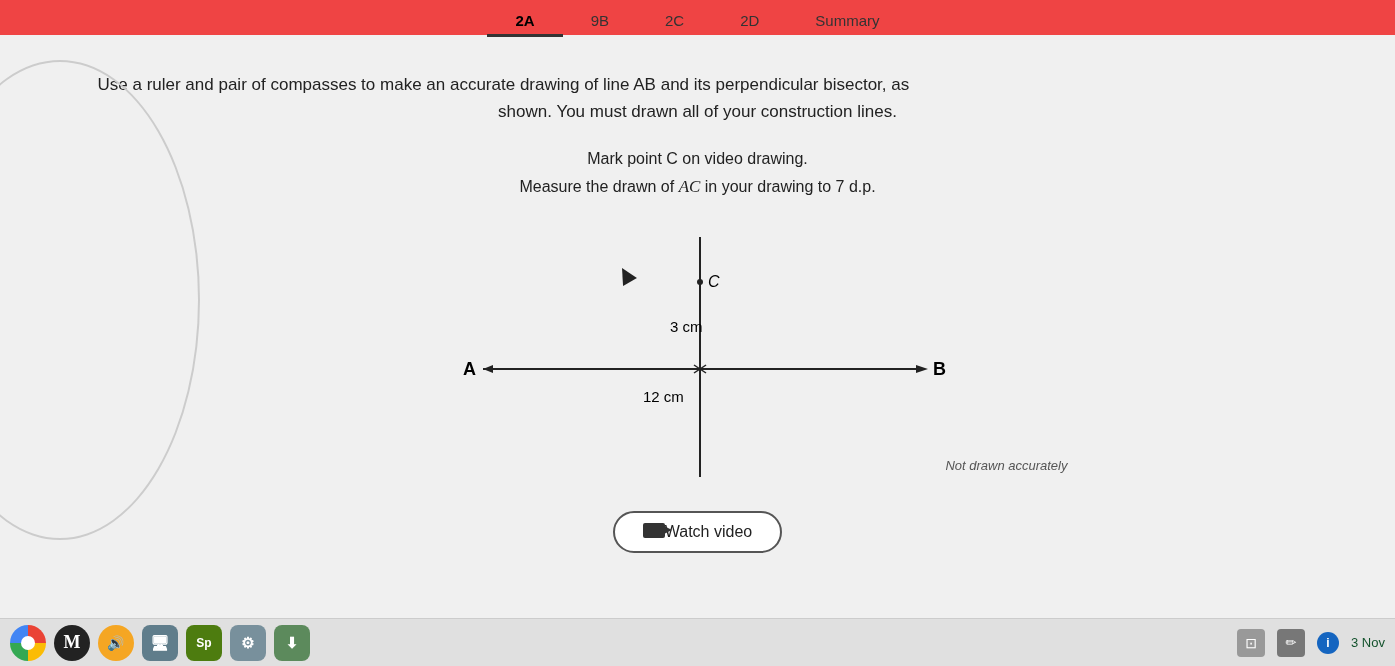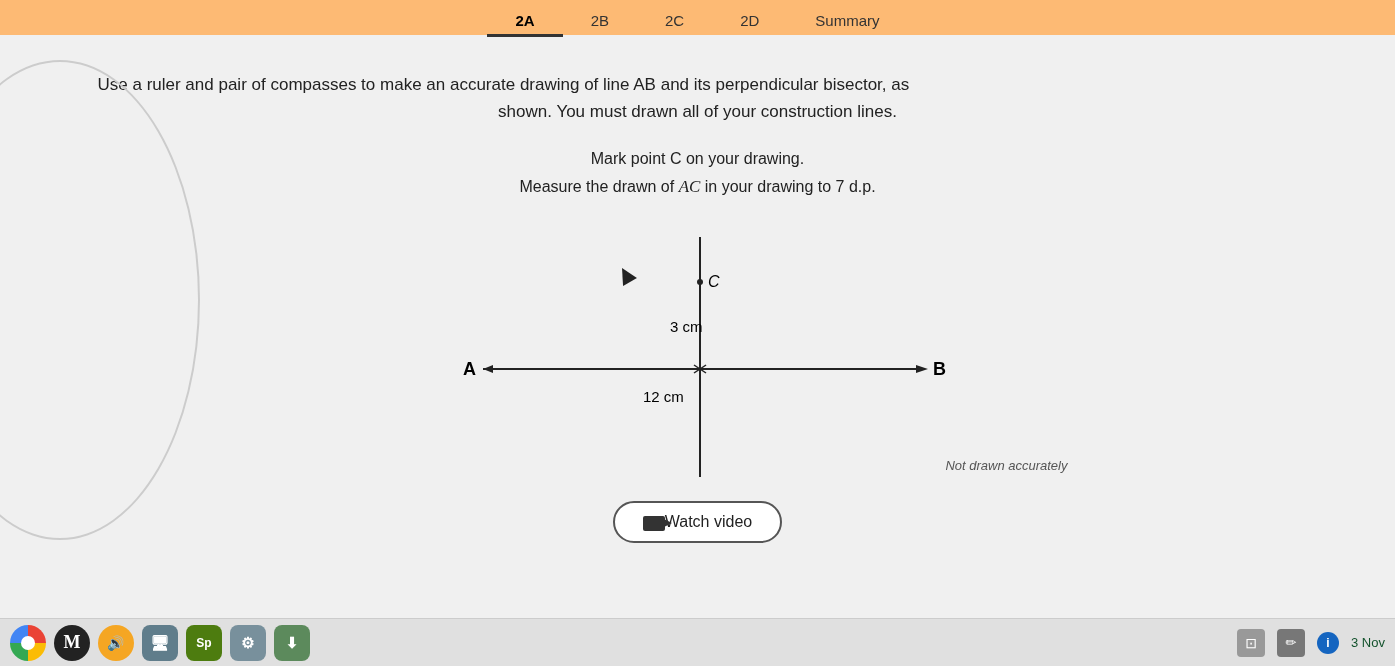--- a/index.html
+++ b/index.html
@@ -25,21 +25,21 @@
       pointer-events: none;
     }
 
     
     .tab-bar {
       display: flex;
       justify-content: center;
       align-items: center;
       gap: 0;
       padding-top: 6px;
-      background: #fdba74;
+      background: #ef4444;
     }
 
     .tab {
       padding: 6px 28px;
       font-size: 15px;
       cursor: pointer;
       color: #333;
       text-decoration: none;
       position: relative;
     }
@@ -101,29 +101,30 @@
       right: 120px;
       bottom: 60px;
       font-size: 13px;
       color: #555;
       font-style: italic;
     }
 
     
     .watch-video-btn {
       display: inline-flex;
-      align-items: flex-end;
+      align-items: flex-start;
       gap: 0;
       background: white;
       border: 2px solid #555;
       border-radius: 24px;
       padding: 10px 28px;
       font-size: 16px;
       color: #222;
       cursor: pointer;
+      margin-top: 10px;
     }
 
     
     .taskbar {
       position: absolute;
       bottom: 0;
       left: 0;
       right: 0;
       height: 48px;
       background: #e0e0e0;
@@ -200,34 +201,34 @@
       transform: rotate(-30deg);
     }
   </style>
 </head>
 <body>
 
 <div class="left-arc"></div>
 
 <div class="tab-bar">
   <div class="tab active">2A</div>
-  <div class="tab">2B</div>
+  <div class="tab">9B</div>
   <div class="tab">2C</div>
   <div class="tab">2D</div>
   <div class="tab">Summary</div>
 </div>
 
 <div class="main-content">
   <div class="question-text">
     <span>Use a ruler and pair of compasses to make an accurate drawing of line AB and its perpendicular bisector, as</span><br>
     <span style="display:block;text-align:center;">shown. You must drawn all of your construction lines.</span>
   </div>
 
   <div class="sub-text">
-    <span>Mark point C on your drawing.</span><br>
+    <span>Mark point C on video drawing.</span><br>
     
     <span>Measure the drawn of </span><span style="font-style:italic; font-size:17px; font-family: 'Times New Roman', serif; margin-top: 16px;">AC</span><span> in your drawing to 7 d.p.</span>
   </div>
 
   <div class="diagram-area" style="position:relative; height:280px; width:700px; margin: 0 auto;">
 
     <div class="cursor" style="position:absolute; left:270px; top:50px;"></div>
 
     <svg class="diagram-svg" width="700" height="280" viewBox="0 0 700 280">
 

